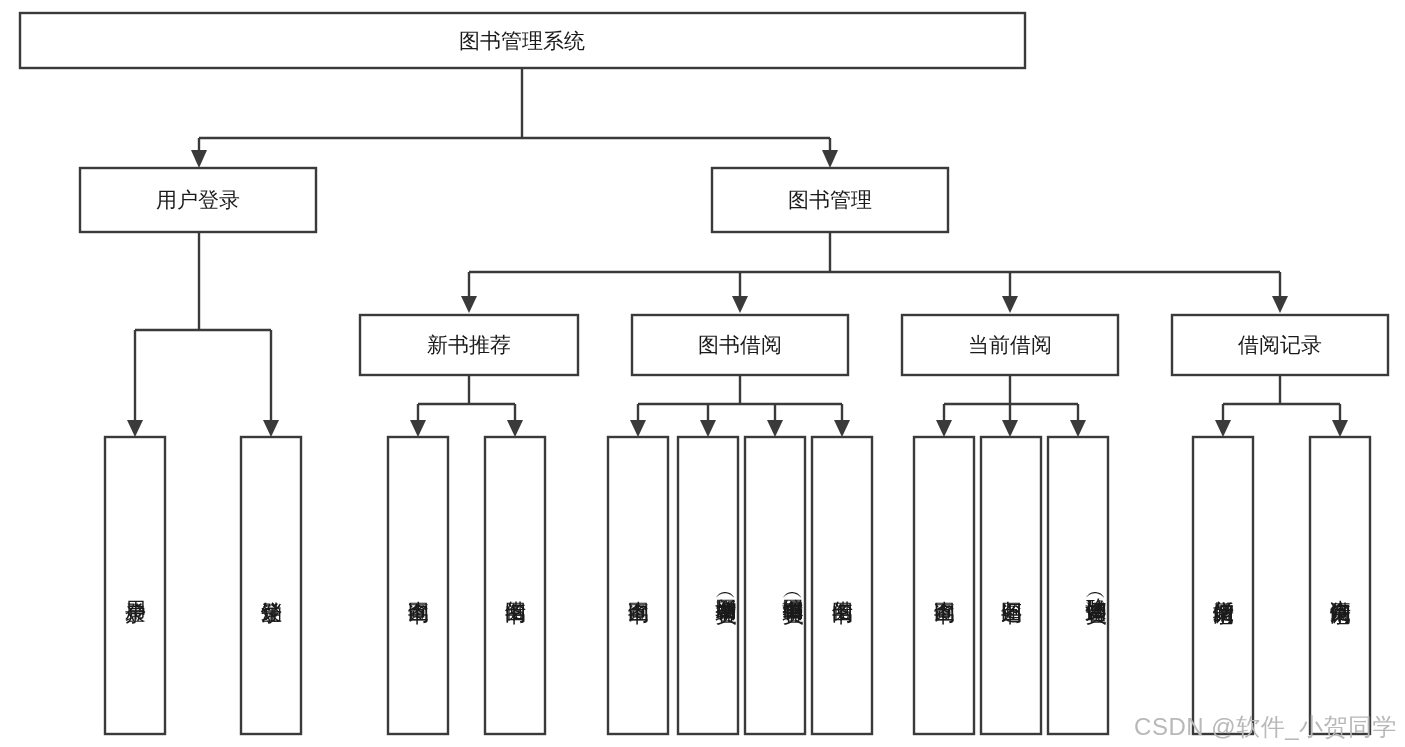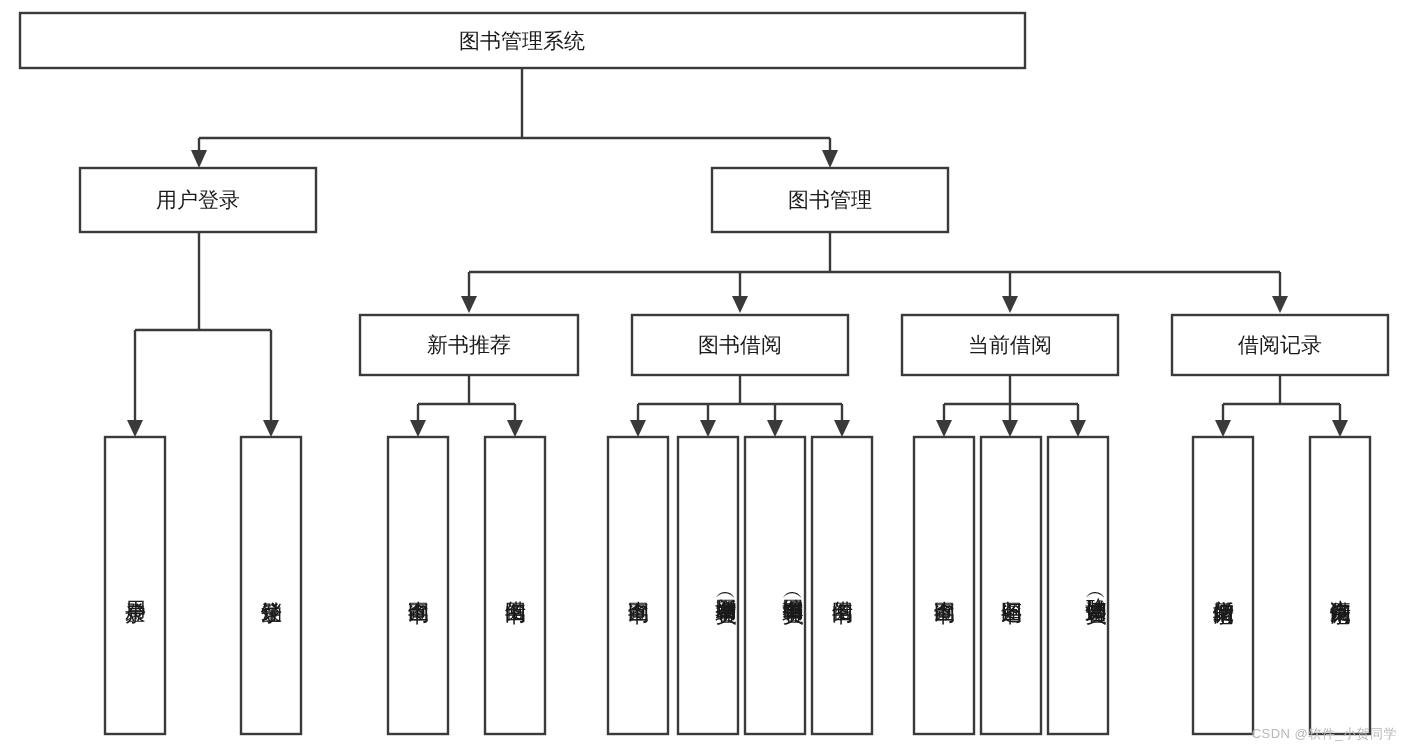--- a/index.html
+++ b/index.html
@@ -61,21 +61,21 @@
     color: #1a1a1a;
     letter-spacing: 1px;
     white-space: nowrap;
     pointer-events: none;
   }
   .watermark {
     position: absolute;
     right: 8px;
     bottom: 4px;
     font-family: "Liberation Sans", "DejaVu Sans", sans-serif;
-    font-size: 13px;
+    font-size: 24px;
     color: #b8b8b8;
     letter-spacing: 0.5px;
     white-space: nowrap;
   }
 </style>
 </head>
 <body>
 
 <div id="diagram-root">
 

